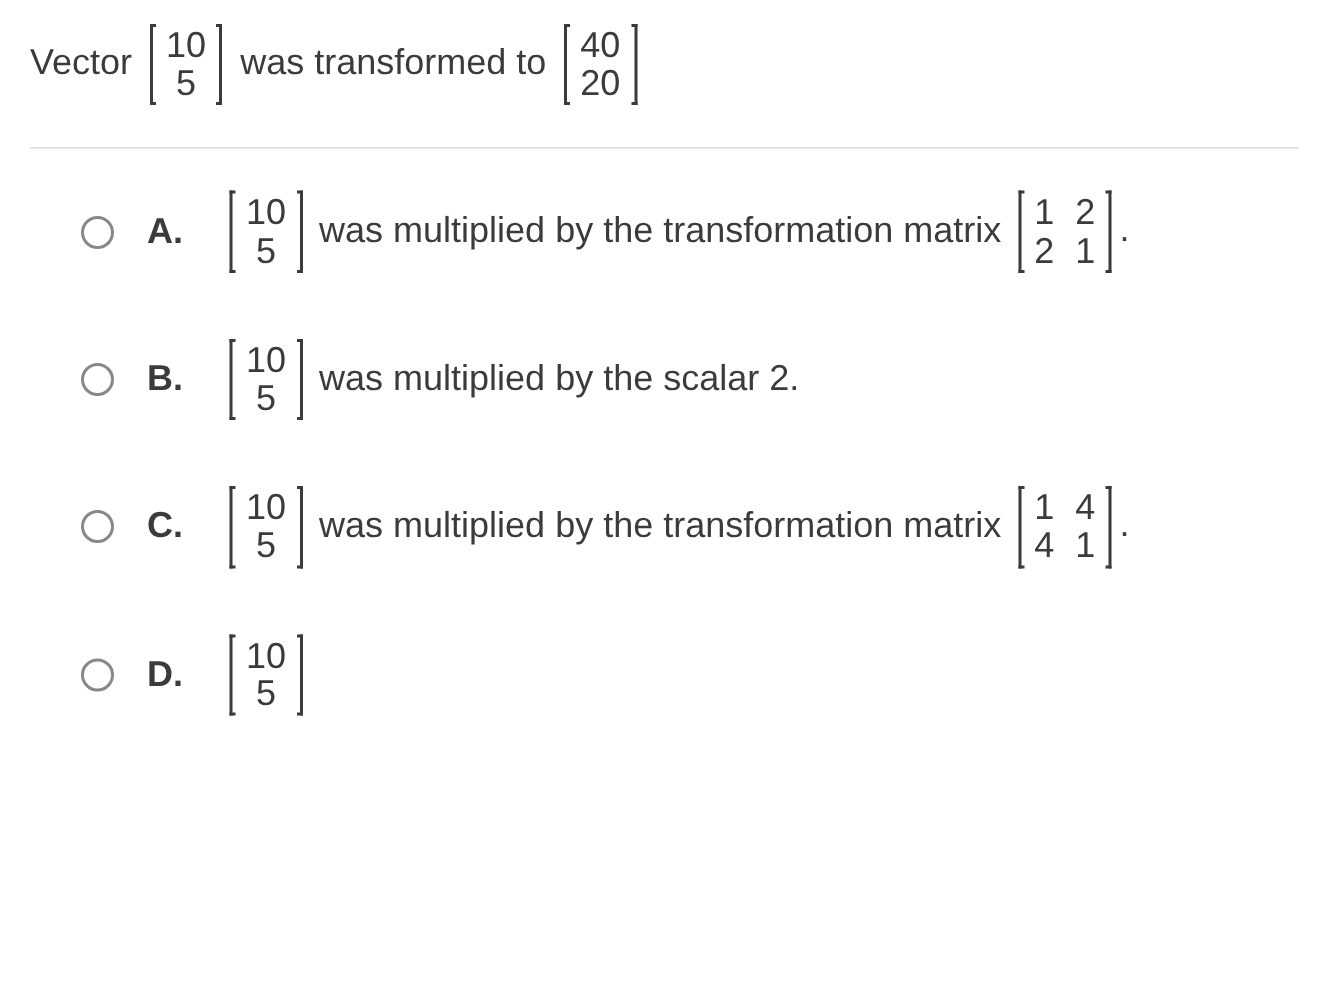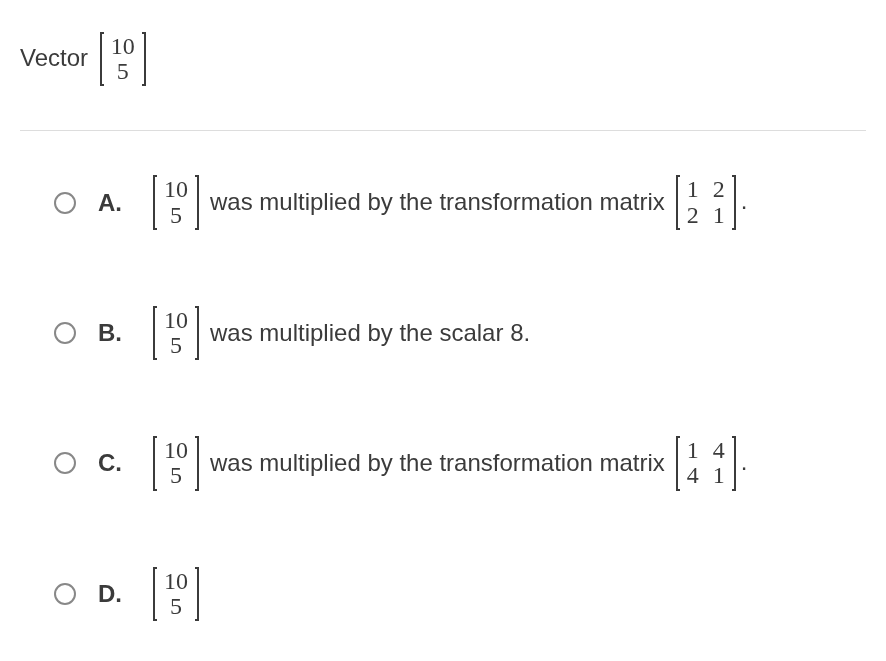--- a/index.html
+++ b/index.html
@@ -12,22 +12,21 @@
     box-sizing: border-box;
   }
   .question-stem {
     line-height: 1.6;
     margin-bottom: 28px;
   }
   .matrix {
     display: inline-flex;
     align-items: stretch;
     vertical-align: middle;
-    margin: 16px 2px;
-    font-family: Liberation Serif, serif;
+    margin: 0 2px;
   }
   .bracket {
     display: inline-block;
     width: 10px;
     position: relative;
   }
   .bracket::before {
     content: "";
     position: absolute;
     top: 0; bottom: 0;
@@ -90,21 +89,29 @@
 <div class="question-stem">
   <span>Vector</span>
   <span class="matrix">
     <span class="bracket left"></span>
     <span class="mcol">
       <span>10</span>
       <span>5</span>
     </span>
     <span class="bracket right"></span>
   </span>
-  
+  <span>was transformed to</span>
+  <span class="matrix">
+    <span class="bracket left"></span>
+    <span class="mcol">
+      <span>40</span>
+      <span>20</span>
+    </span>
+    <span class="bracket right"></span>
+  </span>
 </div>
 
 <hr class="divider">
 
 <div class="choices">
 
   <div class="choice">
     <div class="radio"></div>
     <div class="choice-label">A.</div>
     <div class="choice-body">
@@ -141,21 +148,21 @@
     <div class="choice-label">B.</div>
     <div class="choice-body">
       <span class="matrix">
         <span class="bracket left"></span>
         <span class="mcol">
           <span>10</span>
           <span>5</span>
         </span>
         <span class="bracket right"></span>
       </span>
-      <span>was multiplied by the scalar 8.</span>
+      <span>was multiplied by the scalar 2.</span>
     </div>
   </div>
 
   <div class="choice">
     <div class="radio"></div>
     <div class="choice-label">C.</div>
     <div class="choice-body">
       <span class="matrix">
         <span class="bracket left"></span>
         <span class="mcol">

